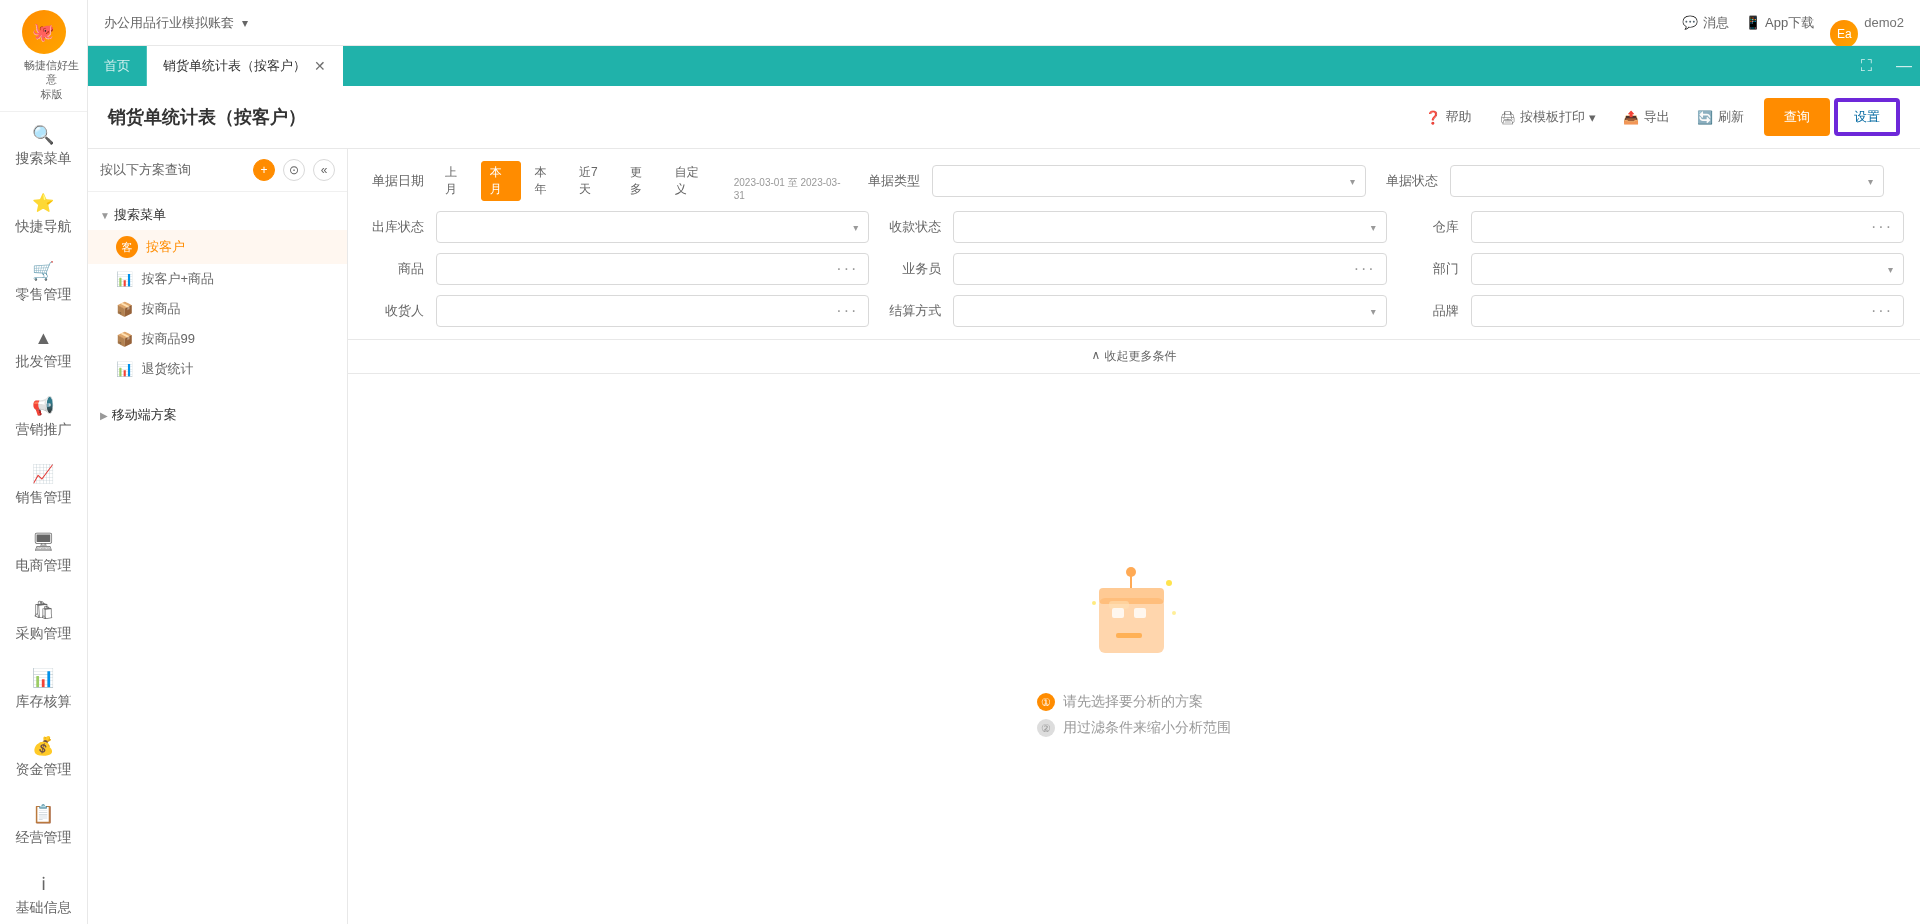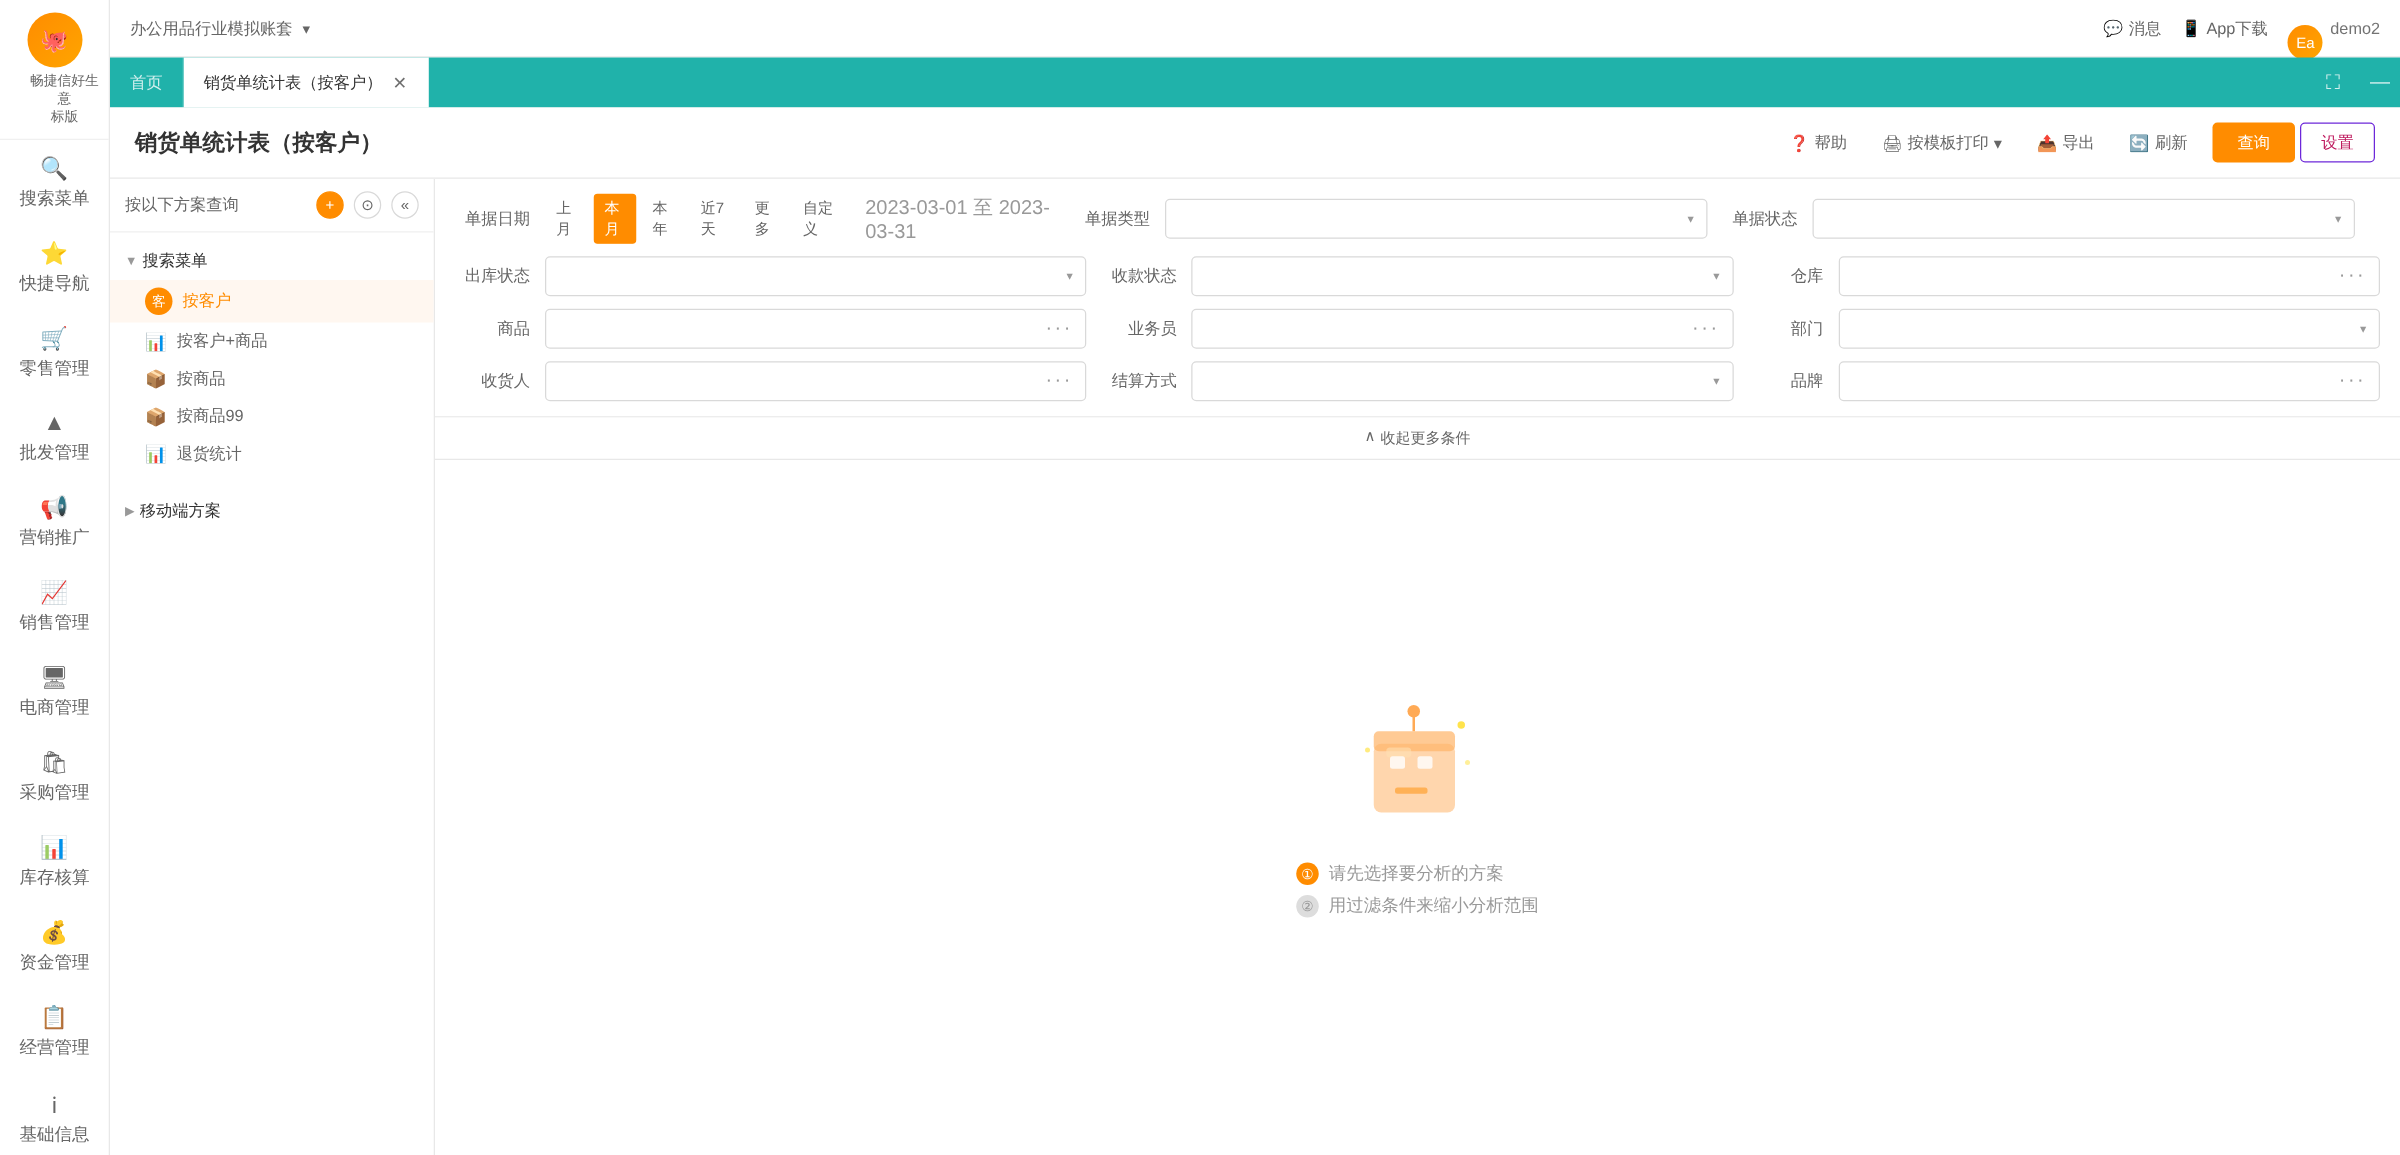--- a/index.html
+++ b/index.html
@@ -24,35 +24,35 @@
     .header-left { display: flex; align-items: center; gap: 8px; }
     .header-breadcrumb { font-size: 13px; color: #666; }
     .header-dropdown { color: #666; font-size: 12px; cursor: pointer; }
     .header-right { display: flex; align-items: center; gap: 16px; }
     .header-btn { display: flex; align-items: center; gap: 4px; color: #666; cursor: pointer; font-size: 13px; }
     .user-avatar { width: 28px; height: 28px; border-radius: 50%; background: linear-gradient(135deg, #ff8c00, #ffa500); display: flex; align-items: center; justify-content: center; color: white; font-size: 12px; margin-top: 23px; }
     .user-name { font-size: 13px; color: #737373; }
 
     
     .tab-bar { height: 40px; background: #20b2aa; display: flex; align-items: stretch; flex-shrink: 0; }
-    .tab { display: flex; align-items: center; padding: 0 16px; cursor: pointer; font-size: 13px; color: rgba(255,255,255,0.8); gap: 8px; border-right: 1px solid rgba(255,255,255,0.2); }
+    .tab { display: flex; align-items: center; padding: 0 16px; cursor: pointer; font-size: 13px; color: rgba(255,255,255,0.8); gap: 8px; border-right: 1px solid rgba(255,255,255,0.2); font-family: Liberation Serif, serif; }
     .tab.active { background: #fff; color: #333; }
     .tab-close { color: inherit; opacity: 0.7; font-size: 14px; cursor: pointer; }
     .tab-expand { margin-left: auto; display: flex; align-items: center; padding: 0 12px; color: rgba(255,255,255,0.8); cursor: pointer; }
 
     
     .content { flex: 1; overflow: hidden; display: flex; flex-direction: column; background: #f5f5f5; }
 
     
     .page-header { background: #fff; padding: 12px 20px; display: flex; align-items: center; justify-content: space-between; border-bottom: 1px solid #e8e8e8; flex-shrink: 0; }
     .page-title { font-size: 18px; font-weight: 600; color: #333; }
     .page-actions { display: flex; align-items: center; gap: 12px; }
     .action-btn { display: flex; align-items: center; gap: 4px; color: #666; cursor: pointer; font-size: 13px; padding: 4px 8px; }
     .action-btn-primary { background: #ff8c00; color: white; border: none; padding: 6px 20px; border-radius: 4px; cursor: pointer; font-size: 13px; }
-    .action-btn-secondary { background: #fff; color: #be185d; border: 1px solid #6d28d9; padding: 6px 16px; border-radius: 4px; cursor: pointer; font-size: 13px; }
+    .action-btn-secondary { background: #fff; color: #0369a1; border: 4px solid #6d28d9; padding: 6px 16px; border-radius: 4px; cursor: pointer; font-size: 13px; }
 
     
     .content-body { flex: 1; display: flex; overflow: hidden; }
     .left-panel { width: 260px; background: #fff; border-right: 1px solid #e8e8e8; display: flex; flex-direction: column; flex-shrink: 0; overflow-y: auto; }
     .left-panel-header { padding: 10px 12px; display: flex; align-items: center; justify-content: space-between; border-bottom: 1px solid #f0f0f0; }
     .left-panel-title { font-size: 13px; color: #666; }
     .panel-tools { display: flex; gap: 8px; }
     .panel-tool-btn { width: 22px; height: 22px; border-radius: 50%; border: 1px solid #d9d9d9; background: #fff; cursor: pointer; display: flex; align-items: center; justify-content: center; font-size: 12px; color: #666; }
     .panel-tool-btn.orange { background: #ff8c00; border-color: #ff8c00; color: white; }
 
@@ -68,21 +68,21 @@
     .filter-area { background: #fff; padding: 12px 16px; border-bottom: 1px solid #e8e8e8; flex-shrink: 0; }
     .filter-row { display: flex; align-items: center; gap: 12px; margin-bottom: 10px; }
     .filter-row:last-child { margin-bottom: 0; }
     .filter-label { width: 60px; text-align: right; color: #666; font-size: 13px; flex-shrink: 0; }
     .filter-input { flex: 1; height: 32px; border: 1px solid #d9d9d9; border-radius: 4px; padding: 0 10px; font-size: 13px; color: #333; display: flex; align-items: center; position: relative; cursor: pointer; background: #fff; }
     .filter-input .arrow { margin-left: auto; color: #999; font-size: 10px; }
     .filter-input .dots { margin-left: auto; color: #999; font-size: 16px; letter-spacing: 2px; }
     .date-tabs { display: flex; gap: 4px; }
     .date-tab { padding: 2px 8px; border-radius: 3px; cursor: pointer; font-size: 12px; color: #666; border: 1px solid transparent; }
     .date-tab.active { background: #ff8c00; color: white; border-color: #ff8c00; }
-    .date-value { color: #999; font-size: 16px; }
+    .date-value { color: #999; font-size: 10px; }
 
     .filter-buttons { display: flex; flex-direction: column; gap: 6px; margin-left: 8px; flex-shrink: 0; }
 
     .collapse-bar { background: #fff; padding: 8px; display: flex; justify-content: center; border-bottom: 1px solid #e8e8e8; cursor: pointer; color: #666; font-size: 12px; flex-shrink: 0; }
 
     
     .empty-area { flex: 1; display: flex; flex-direction: column; align-items: center; justify-content: center; background: #fff; }
     .empty-icon { width: 120px; height: 120px; margin-bottom: 20px; position: relative; }
     .empty-tips { text-align: left; }
     .empty-tip { display: flex; align-items: center; gap: 8px; color: #999; font-size: 14px; margin-bottom: 8px; }

